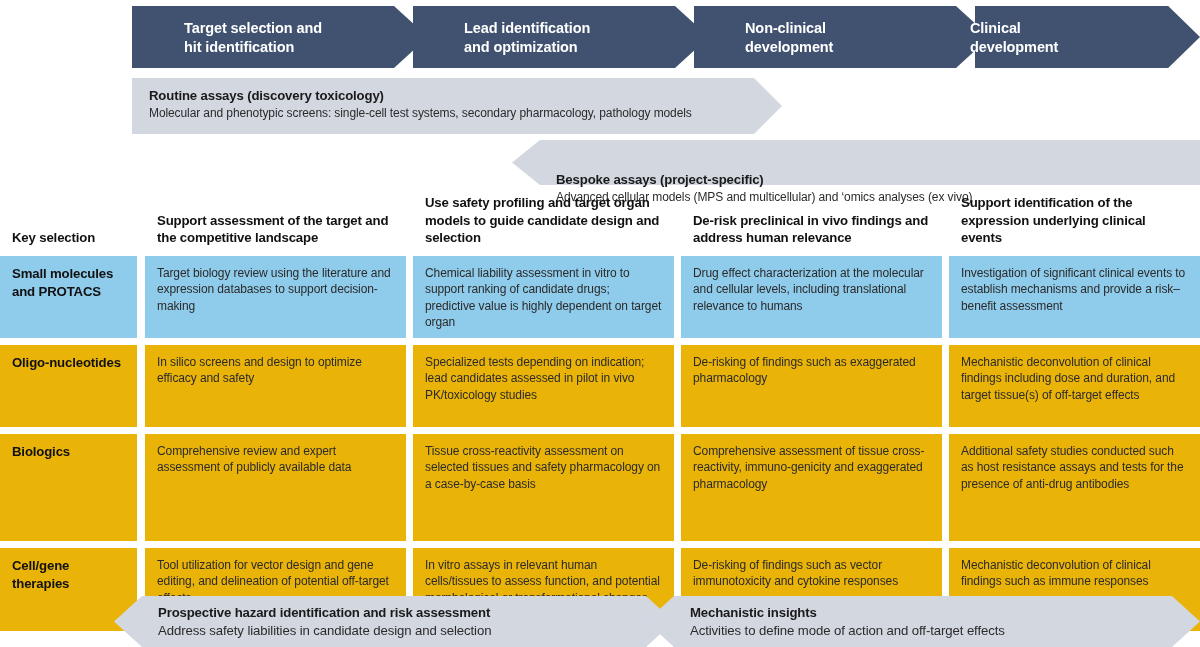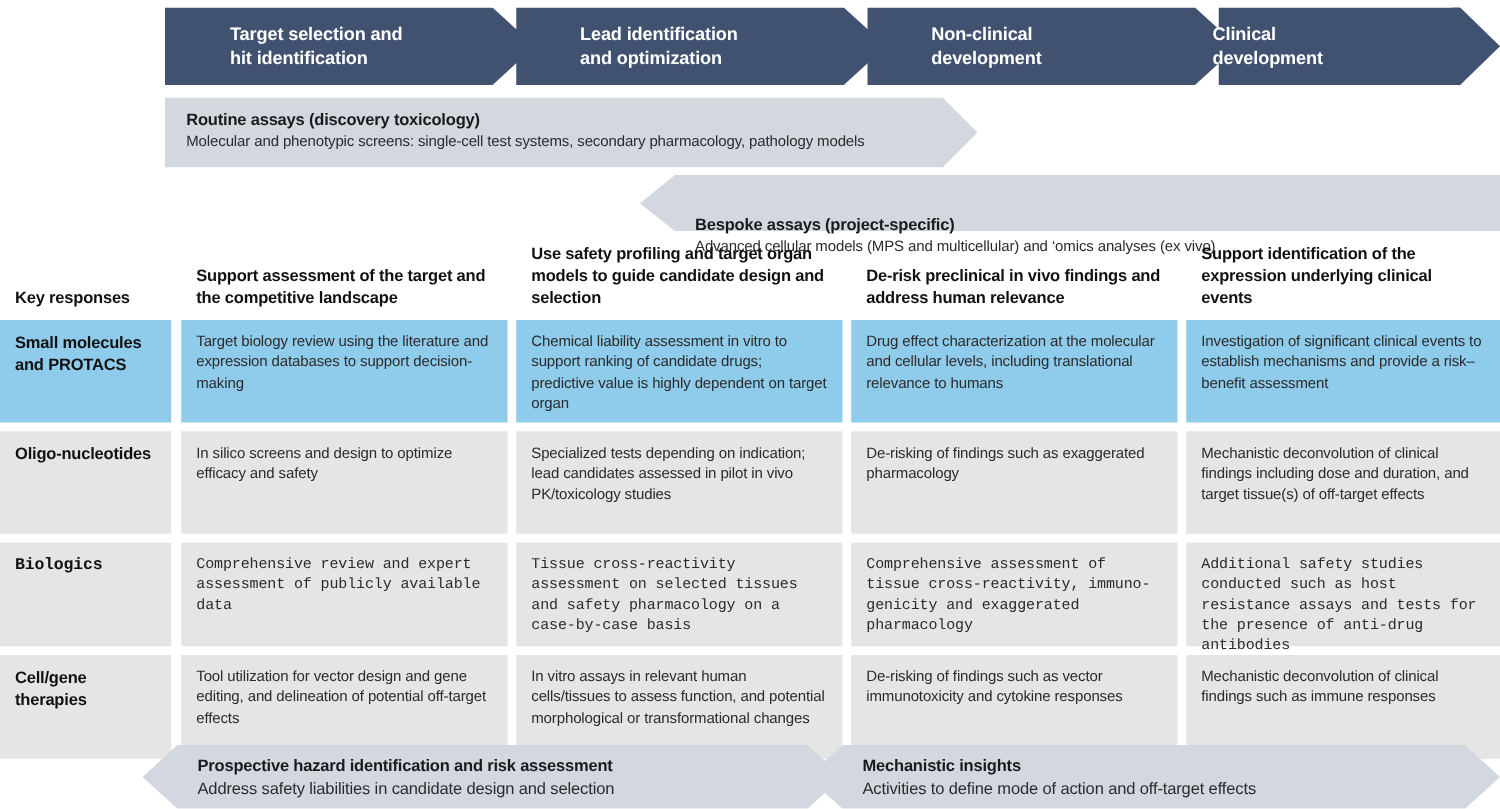--- a/index.html
+++ b/index.html
@@ -97,25 +97,25 @@
     letter-spacing: -0.15px;
   }
   .celltext {
     font-size: 12px;
     color: #2b2b2b;
     line-height: 1.355;
     letter-spacing: -0.1px;
   }
 
   .trow.blue .cell { background: #8fcbea; }
-  .trow.cream .cell { background: #e5e5e5; }
+  .trow.cream .cell { background: #eab308; }
 
   .r0 { height: 82px; }
   .r1 { height: 82px; }
-  .r2 { height: 83px; font-family: Liberation Mono, monospace; }
+  .r2 { height: 107px; }
   .r3 { height: 83px; }
   .rowgap { height: 7px; width: 1200px; background: #ffffff; }
 
   
   #bottom-banners { position: absolute; left: 0; top: 596px; width: 1200px; height: 51px; }
   .bb { position: absolute; top: 0; height: 51px; }
   .bb .bg { position: absolute; inset: 0; }
   .bb .txt { position: absolute; left: 44px; top: 8px; right: 30px; }
   .bb .ttl { font-weight: bold; font-size: 13.2px; color: #1a1a1a; line-height: 1.34; letter-spacing: -0.15px; }
   .bb .sub { font-size: 13.2px; color: #2b2b2b; line-height: 1.36; letter-spacing: -0.1px; }
@@ -171,21 +171,21 @@
     <div class="txt" style="left:44px;top:8px;margin-top:23px;">
       <div class="ttl">Bespoke assays (project-specific)</div>
       <div class="sub">Advanced cellular models (MPS and multicellular) and ‘omics analyses (ex vivo)</div>
     </div>
   </div>
 
   <div class="table">
 
     <div class="thead">
       <div class="cell c0">
-        <div class="col-head">Key responses</div>
+        <div class="col-head">Key selection</div>
       </div>
       <div class="cell c1">
         <div class="col-head">Support assessment of the target and the competitive landscape</div>
       </div>
       <div class="cell c2">
         <div class="col-head">Use safety profiling and target organ models to guide candidate design and selection</div>
       </div>
       <div class="cell c3">
         <div class="col-head">De-risk preclinical in vivo findings and address human relevance</div>
       </div>

